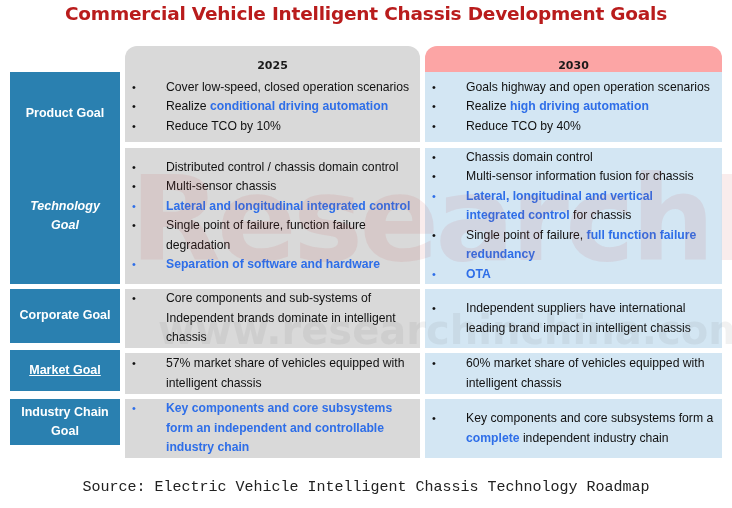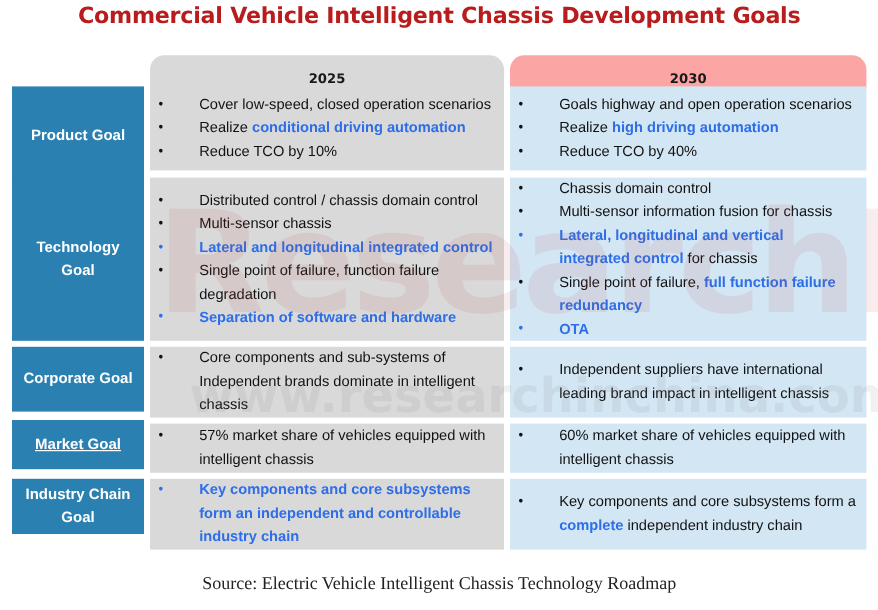--- a/index.html
+++ b/index.html
@@ -30,37 +30,37 @@
   }
   .cell.c25 { left: 125px; width: 295px; background: #d9d9d9; }
   .cell.c30 { left: 425px; width: 297px; background: #d3e6f3; }
   .bullet { display: flex; }
   .bullet .dot { width: 14px; flex: 0 0 14px; font-size: 11px; }
   .bullet .txt { flex: 1; margin-left: 20px; }
   .hl { color: #2e6ee8; font-weight: bold; }
   .bullet.allhl .dot { color: #2e6ee8; }
   .source {
     position: absolute; left: 0; top: 479px; width: 732px; text-align: center;
-    font-family: Liberation Serif, serif; font-size: 15px; color: #222222;
+    font-family: Liberation Mono, monospace; font-size: 15px; color: #222222;
   }
   .wm {
     position: absolute; pointer-events: none; color: rgba(200,70,70,0.10);
     font-family: "DejaVu Sans", sans-serif; font-weight: bold;
   }
 </style>
 </head>
 <body>
 
 <div class="title">Commercial Vehicle Intelligent Chassis Development Goals</div>
 
 <div class="hdr c25">2025</div>
 <div class="hdr c30">2030</div>
 
 <div class="label" style="top:72px;height:83px;">Product Goal</div>
-<div class="label" style="top:148px;height:136px;padding:0 18px;box-sizing:border-box;">Technology Goal</div>
+<div class="label" style="top:148px;height:136px;padding:0 18px;box-sizing:border-box;font-style:italic;">Technology Goal</div>
 <div class="label" style="top:289px;height:54px;">Corporate Goal</div>
 <div class="label" style="top:350px;height:41px;text-decoration:underline;">Market Goal</div>
 <div class="label" style="top:399px;height:46px;">Industry Chain Goal</div>
 
 <div class="cell c25" style="top:72px;height:70px;">
     <div class="bullet">
       <span class="dot">•</span>
       <span class="txt">Cover low-speed, closed operation scenarios</span>
     </div>
     <div class="bullet">

